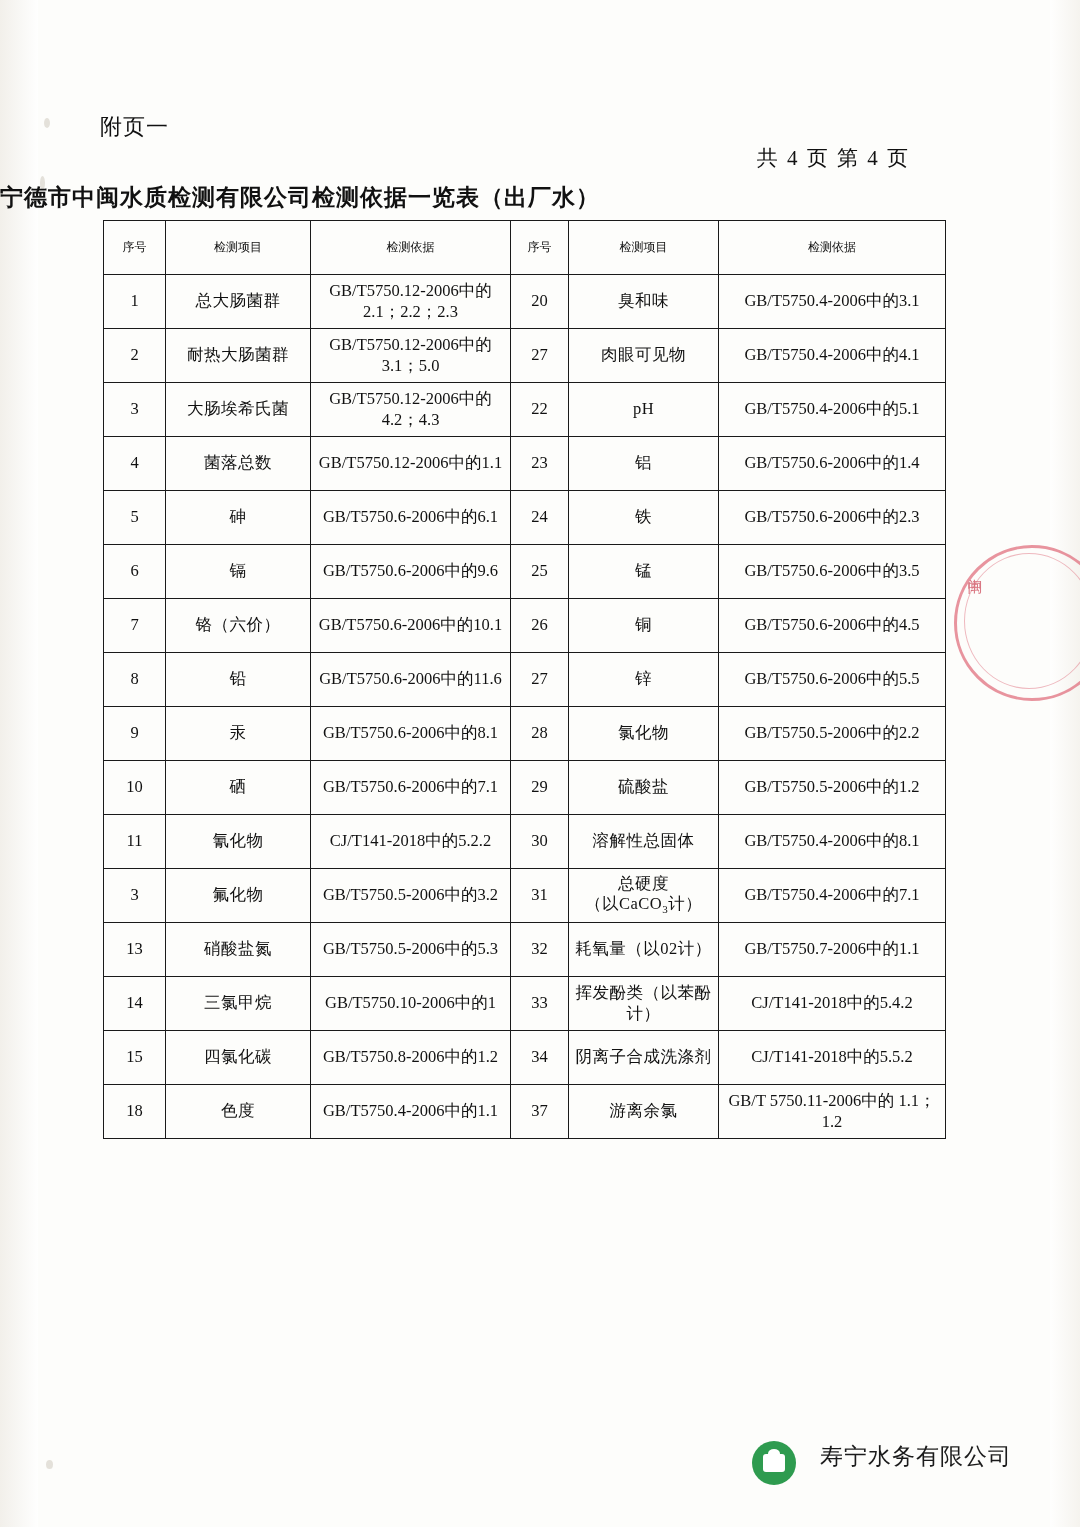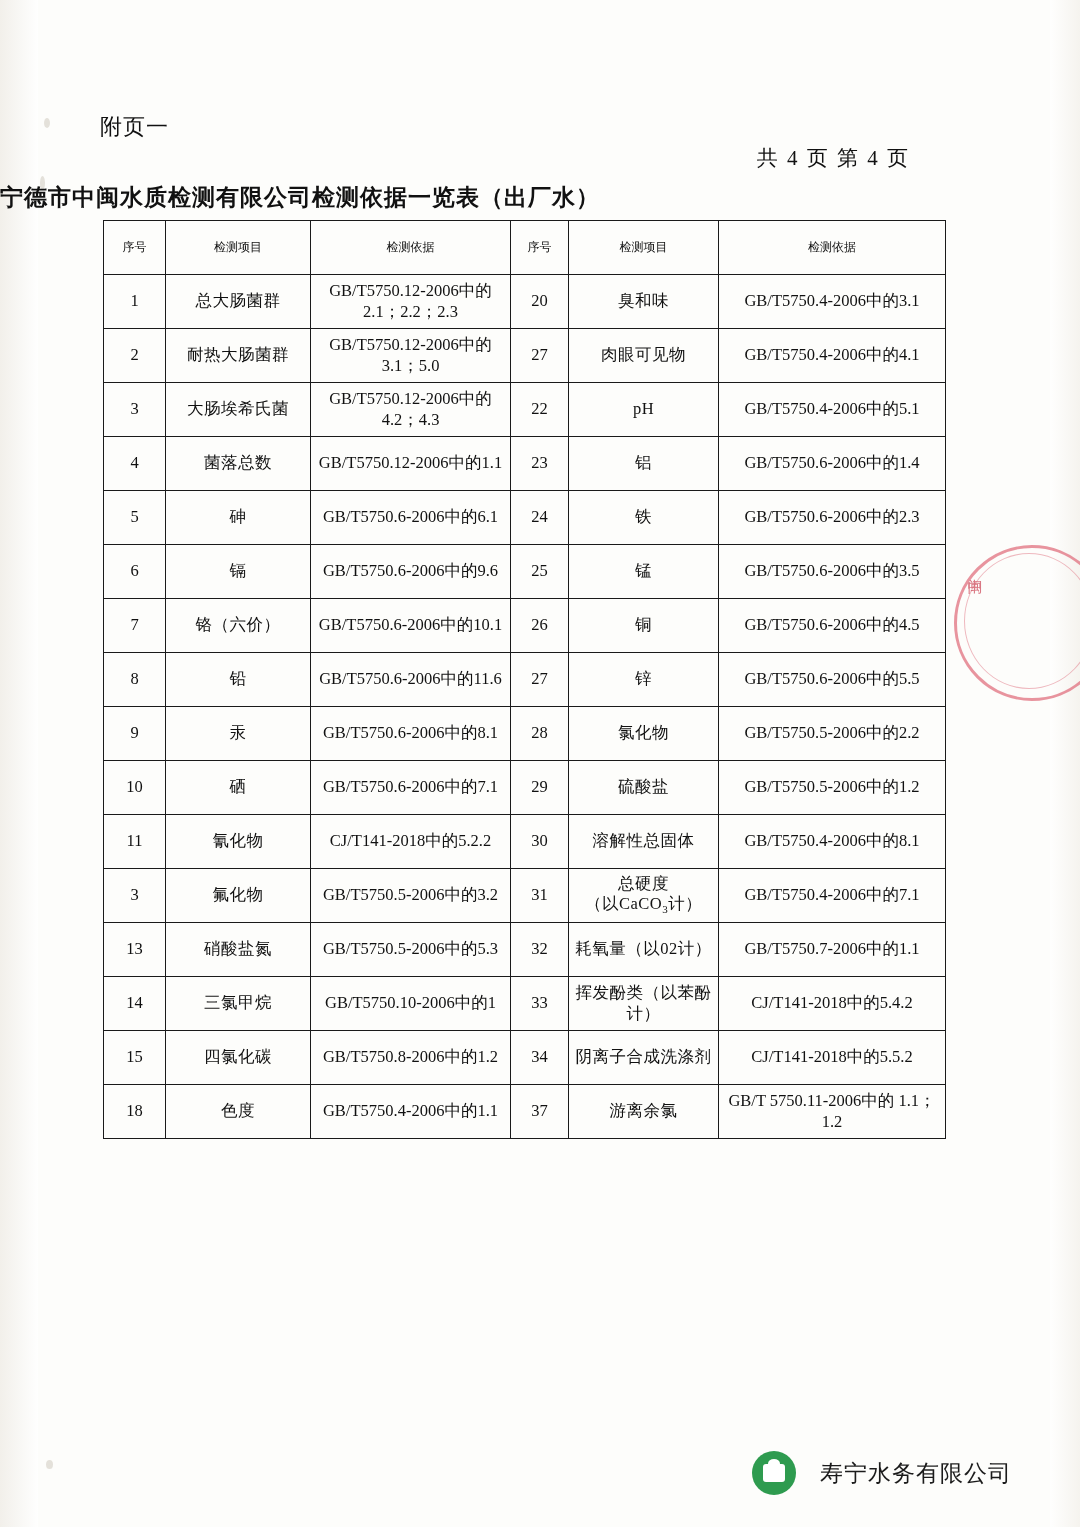--- a/index.html
+++ b/index.html
@@ -129,23 +129,23 @@
     font-size: 15px;
     color: #d4616f;
     line-height: 1.3;
     opacity: .85;
     writing-mode: vertical-rl;
   }
   
   .footer {
     position: absolute;
     right: 68px;
-    bottom: 32px;
+    bottom: 42px;
     display: flex;
-    align-items: center;
+    align-items: flex-start;
     gap: 24px;
   }
   .footer .logo {
     width: 44px;
     height: 44px;
     border-radius: 50%;
     background: #2e9b4f;
     position: relative;
     flex: none;
   }

